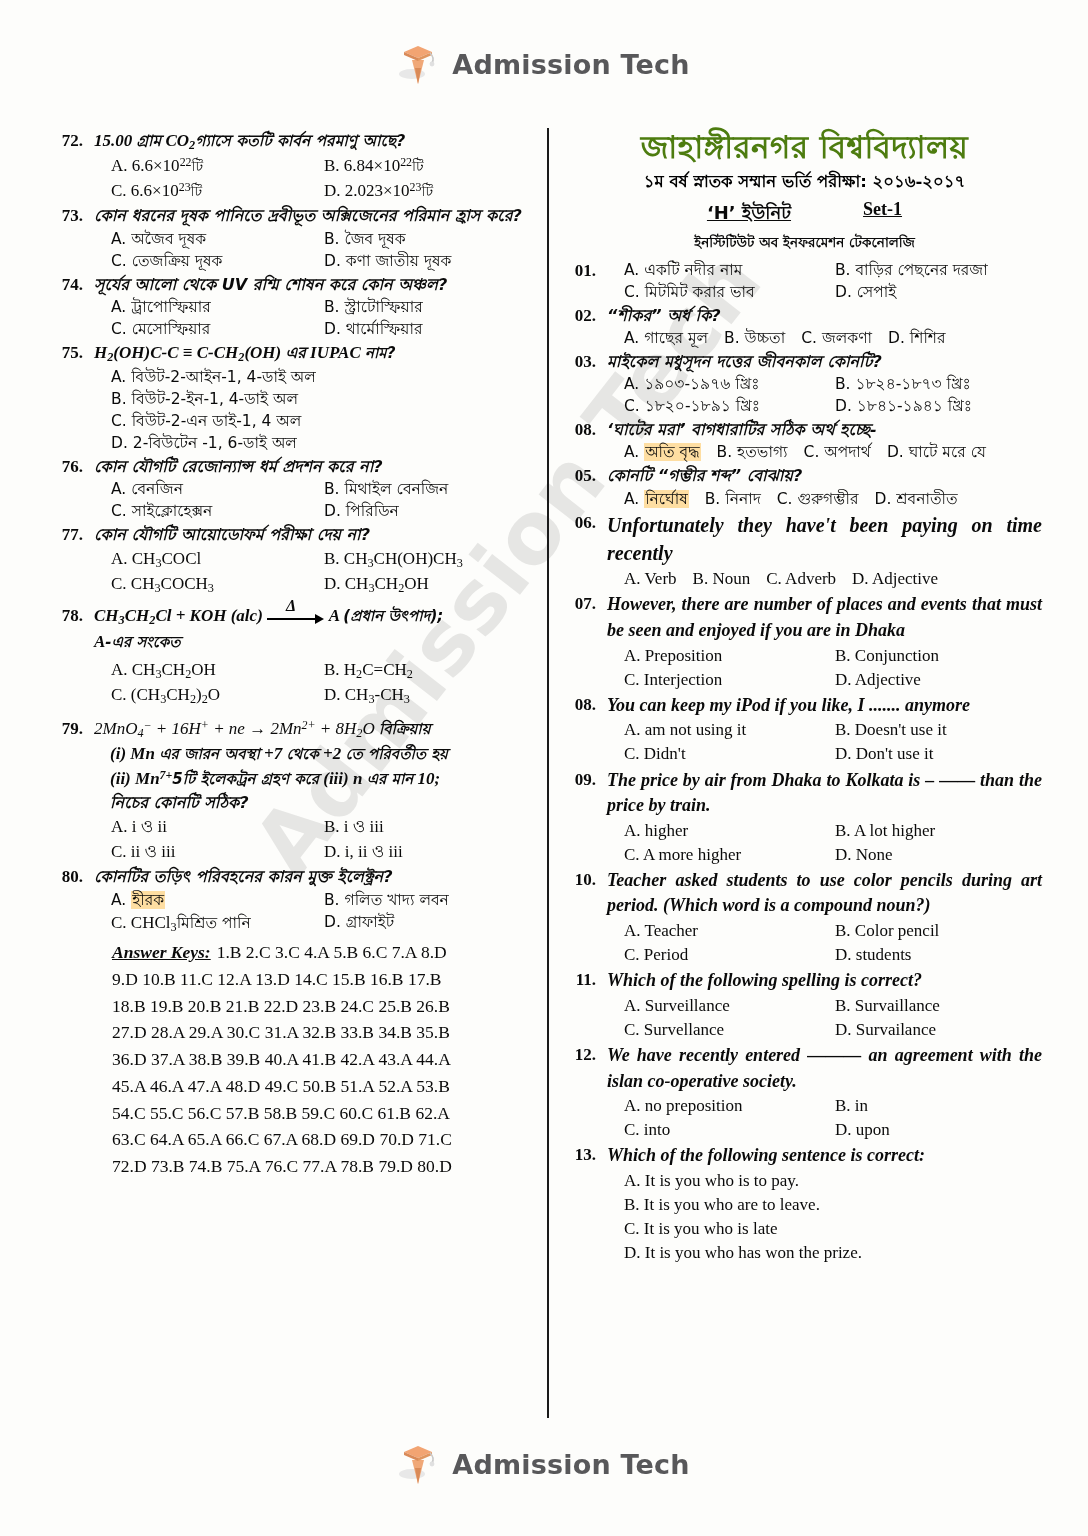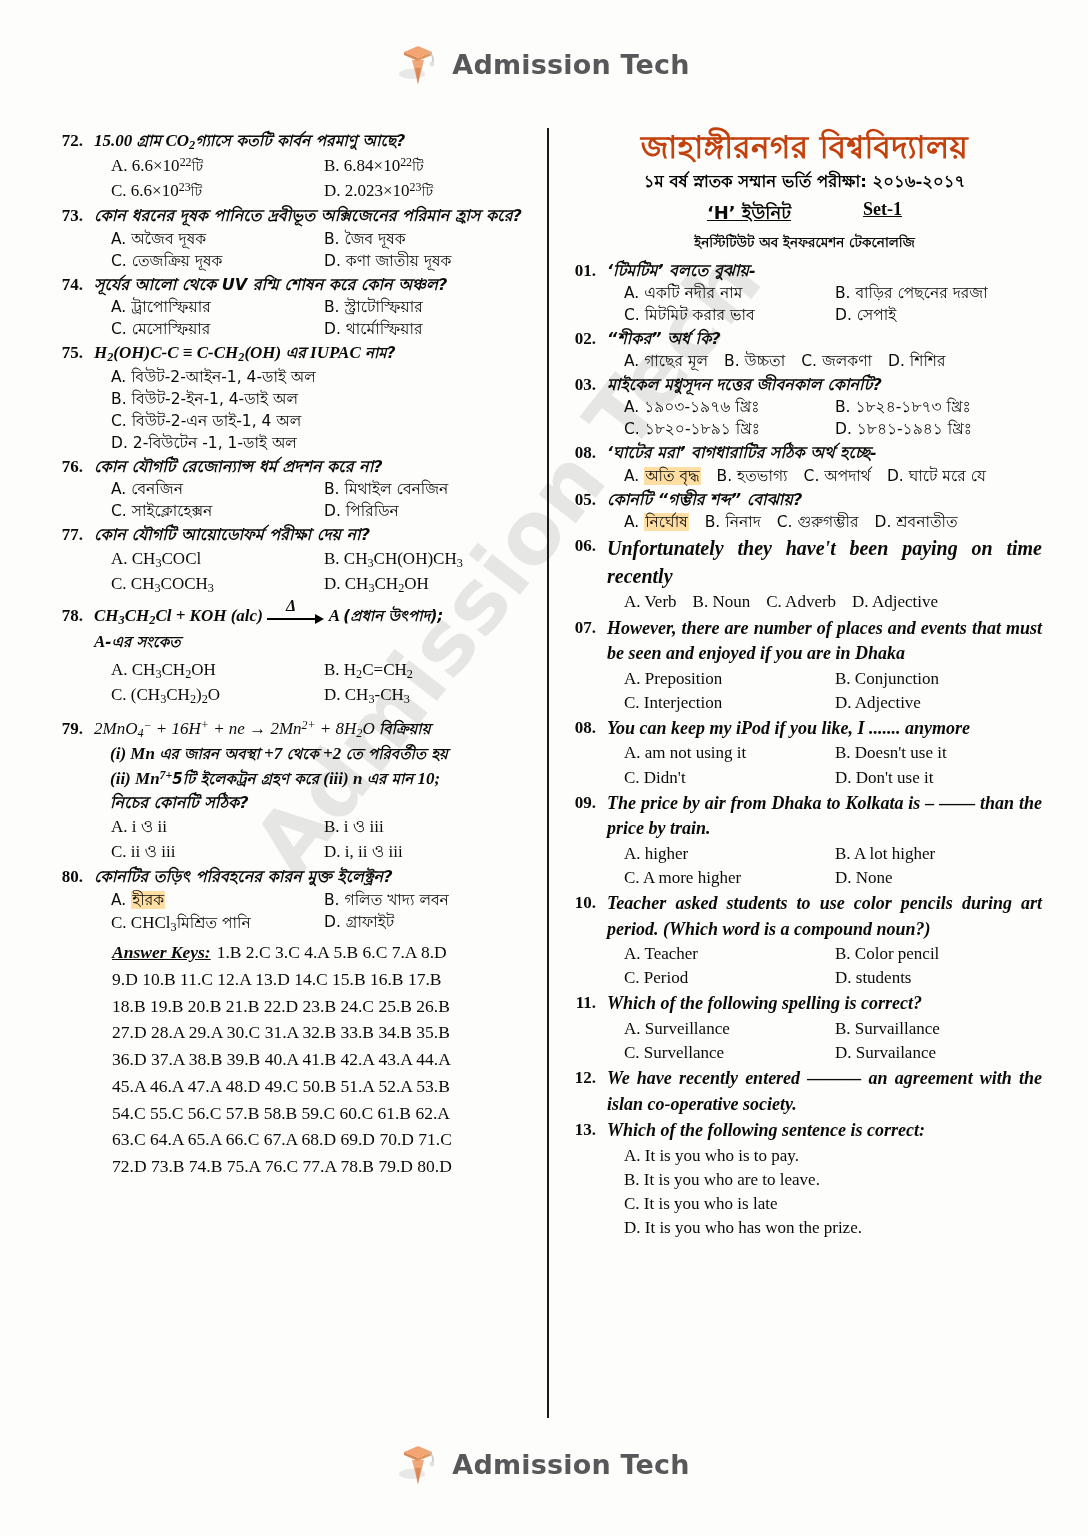--- a/index.html
+++ b/index.html
@@ -78,21 +78,21 @@
   .col-right { width: 499px; padding-left: 18px; border-left: 2px solid #1a1a1a; }
 
   
   .exam-head { text-align: center; margin-bottom: 4px; }
   .exam-univ {
     font-family: "DejaVu Sans", sans-serif;
     font-weight: 700;
     font-size: 31px;
     letter-spacing: 0.5px;
     line-height: 1.25;
-    color: #c2410c;
+    color: #4d7c0f;
   }
   .exam-sub {
     font-family: "DejaVu Sans", sans-serif;
     font-weight: 700;
     font-size: 16.5px;
     margin-top: 2px;
     color: #000;
   }
   .exam-unit-row {
     display: flex;
@@ -301,21 +301,21 @@
           <div class="q-text">
             <span class="formula">H<sub>2</sub>(OH)C-C ≡ C-CH<sub>2</sub>(OH)</span>
             <span style="font-family:'DejaVu Sans',sans-serif;font-size:15.5px">এর</span>
             <span class="formula">IUPAC</span>
             <span style="font-family:'DejaVu Sans',sans-serif;font-size:15px">নাম?</span>
           </div>
           <div class="opts one">
             <div class="opt bn">A. <span>বিউট-2-আইন-1, 4-ডাই অল</span></div>
             <div class="opt bn">B. <span>বিউট-2-ইন-1, 4-ডাই অল</span></div>
             <div class="opt bn">C. <span>বিউট-2-এন ডাই-1, 4 অল</span></div>
-            <div class="opt bn">D. <span>2-বিউটেন -1, 1-ডাই অল</span></div>
+            <div class="opt bn">D. <span>2-বিউটেন -1, 6-ডাই অল</span></div>
           </div>
         </div>
       </div>
 
       <div class="q">
         <div class="q-num">76.</div>
         <div class="q-body">
           <div class="q-text bn">কোন যৌগটি রেজোন্যান্স ধর্ম প্রদশন করে না?</div>
           <div class="opts">
             <div class="opt bn">A. <span>বেনজিন</span></div>
@@ -421,21 +421,20 @@
         <div class="exam-unit-row">
           <span class="exam-unit">‘H’ ইউনিট</span>
           <span class="exam-set">Set-1</span>
         </div>
         <div class="exam-inst">ইনস্টিটিউট অব ইনফরমেশন টেকনোলজি</div>
       </div>
 
       <div class="q">
         <div class="q-num">01.</div>
         <div class="q-body">
-          <div class="q-text bn">‘টিমটিম’ বলতে বুঝায়-</div>
           <div class="opts">
             <div class="opt bn">A. <span>একটি নদীর নাম</span></div>
             <div class="opt bn">B. <span>বাড়ির পেছনের দরজা</span></div>
             <div class="opt bn">C. <span>মিটমিট করার ভাব</span></div>
             <div class="opt bn">D. <span>সেপাই</span></div>
           </div>
         </div>
       </div>
 
       <div class="q">
@@ -565,20 +564,26 @@
             <div class="opt">C. <span>Survellance</span></div>
             <div class="opt">D. <span>Survailance</span></div>
           </div>
         </div>
       </div>
 
       <div class="q">
         <div class="q-num">12.</div>
         <div class="q-body">
           <div class="q-text" style="font-size:18px">We have recently entered ——— an agreement with the islan co-operative society.</div>
+          <div class="opts">
+            <div class="opt">A. <span>no preposition</span></div>
+            <div class="opt">B. <span>in</span></div>
+            <div class="opt">C. <span>into</span></div>
+            <div class="opt">D. <span>upon</span></div>
+          </div>
         </div>
       </div>
 
       <div class="q">
         <div class="q-num">13.</div>
         <div class="q-body">
           <div class="q-text" style="font-size:18px">Which of the following sentence is correct:</div>
           <div class="opts one">
             <div class="opt">A. <span>It is you who is to pay.</span></div>
             <div class="opt">B. <span>It is you who are to leave.</span></div>

